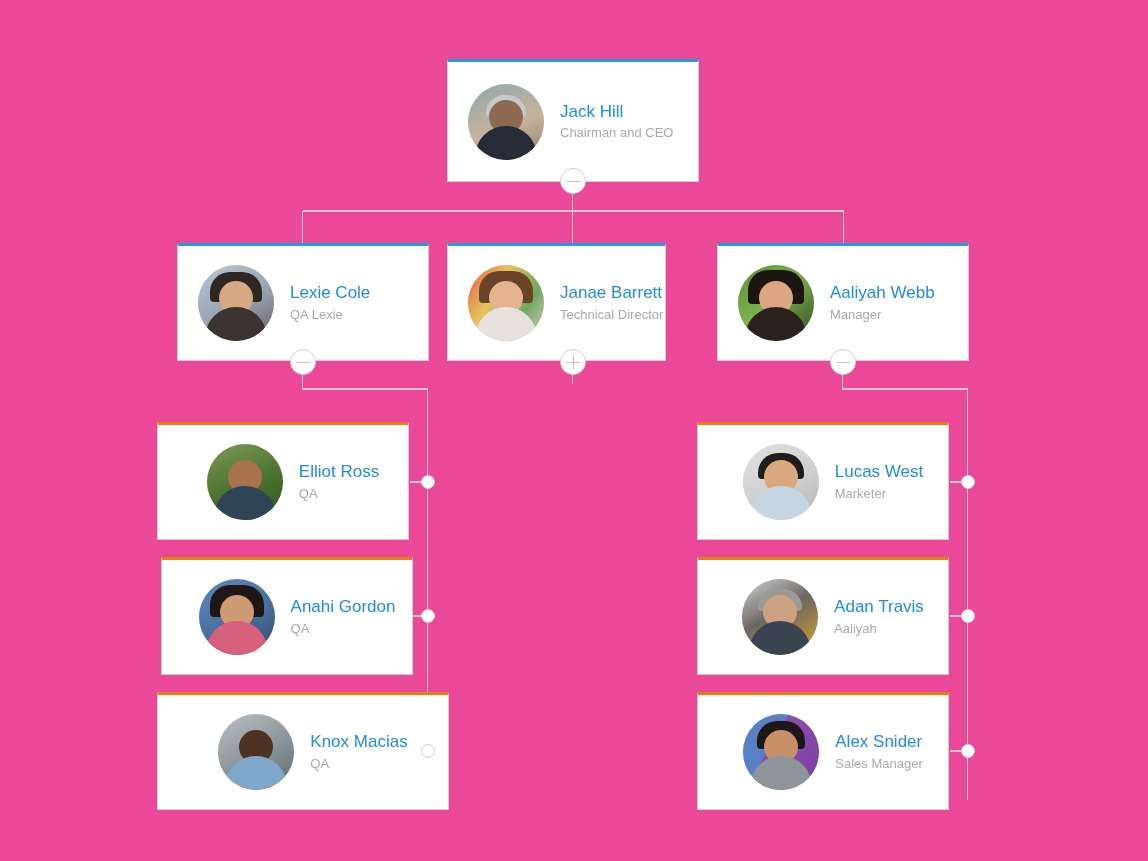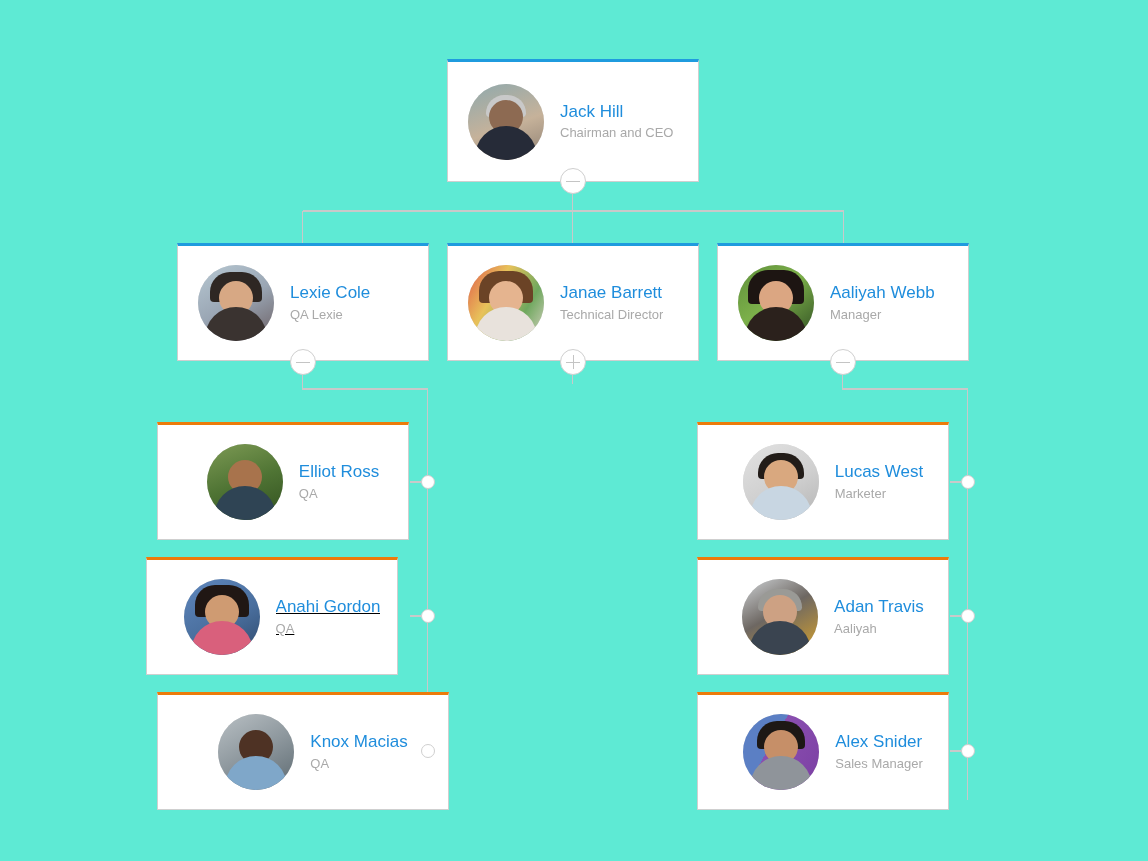--- a/index.html
+++ b/index.html
@@ -10,21 +10,21 @@
   }
   body {
     font-family: "Liberation Sans", sans-serif;
     -webkit-font-smoothing: antialiased;
   }
   #orgchart-canvas {
     position: relative;
     width: 1148px;
     height: 861px;
     overflow: hidden;
-    background: #5eead4;
+    background: #ec4899;
   }
   #connector-layer {
     position: absolute;
     left: 0;
     top: 0;
     width: 1148px;
     height: 861px;
     pointer-events: none;
   }
   .node-card {
@@ -208,21 +208,21 @@
       <div class="face" style="background:#d7a884;"></div>
       <div class="body" style="background:#3a3330;"></div>
     </div>
     <div class="node-text">
       <div class="node-name">Lexie Cole</div>
       <div class="node-title">QA Lexie</div>
     </div>
   </div>
   <div class="toggle minus" style="left:290px; top:349px;"></div>
 
-  <div class="node-card accent-blue" style="left:447px; top:243px; width:252px; height:118px;">
+  <div class="node-card accent-blue" style="left:447px; top:243px; width:219px; height:118px;">
     <div class="avatar">
       <div class="ph" style="background:linear-gradient(120deg,#e05a4a 0%,#e8c25a 35%,#6fa85e 70%,#d9d2c4 100%);"></div>
       <div class="hair" style="background:#6b4326; width:54px; margin-left:-27px; height:32px; top:6px;"></div>
       <div class="face" style="background:#e5b48f;"></div>
       <div class="body" style="background:#e8e2dc;"></div>
     </div>
     <div class="node-text">
       <div class="node-name">Janae Barrett</div>
       <div class="node-title">Technical Director</div>
     </div>
@@ -249,21 +249,21 @@
       <div class="face" style="background:#a8734c;"></div>
       <div class="body" style="background:#2f4454;"></div>
     </div>
     <div class="node-text">
       <div class="node-name">Elliot Ross</div>
       <div class="node-title">QA</div>
     </div>
   </div>
   <div class="leaf-dot" style="left:420.5px; top:475px;"></div>
 
-  <div class="node-card accent-orange" style="left:146px; top:557px; width:252px; height:118px;text-decoration:underline;">
+  <div class="node-card accent-orange" style="left:161px; top:557px; width:252px; height:118px;">
     <div class="avatar">
       <div class="ph" style="background:linear-gradient(150deg,#5f87bd 0%,#4a6f9e 55%,#2f4a6d 100%);"></div>
       <div class="hair" style="background:#201714; width:54px; margin-left:-27px; height:32px; top:6px;"></div>
       <div class="face" style="background:#cf9b72;"></div>
       <div class="body" style="background:#d9607c;"></div>
     </div>
     <div class="node-text">
       <div class="node-name">Anahi Gordon</div>
       <div class="node-title">QA</div>
     </div>

